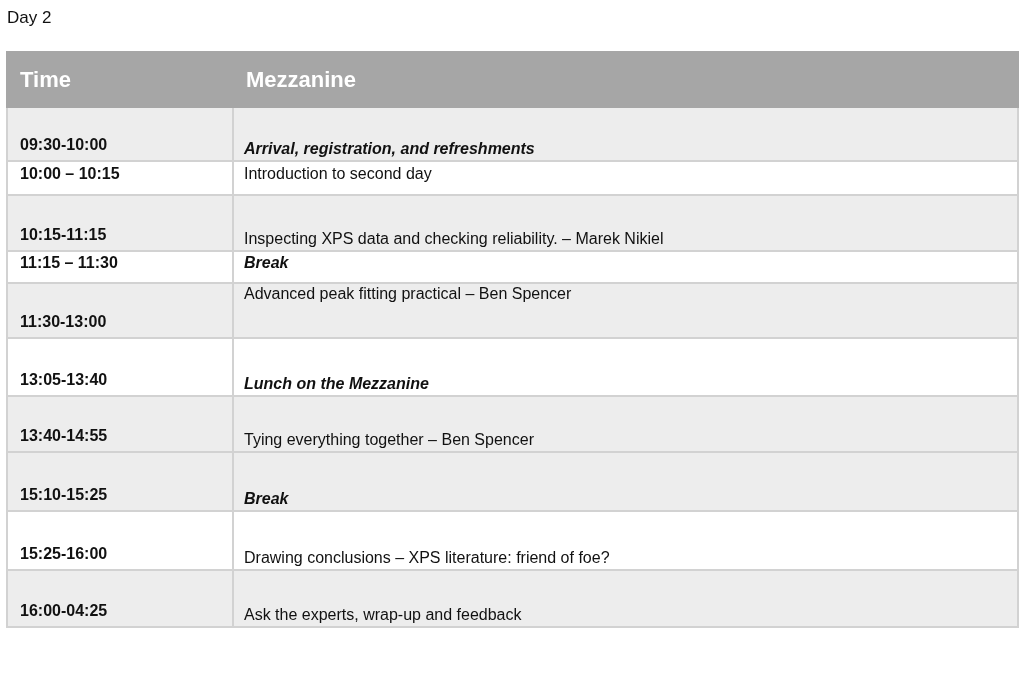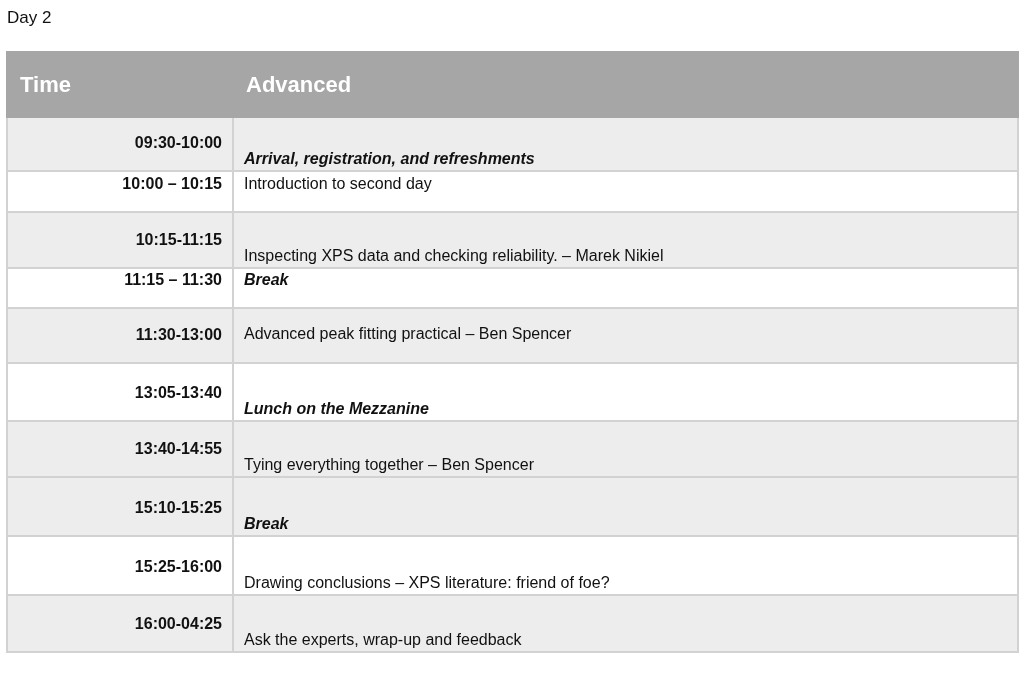--- a/index.html
+++ b/index.html
@@ -33,60 +33,59 @@
       table-layout: fixed;
     }
     table.schedule col.c-time { width: 226px; }
     table.schedule col.c-act { width: 785px; }
     table.schedule th {
       background: #a6a6a6;
       color: #ffffff;
       font-weight: bold;
       font-size: 22px;
       text-align: left;
-      padding: 12px 12px;
+      padding: 7px 12px;
       height: 39px;
       border: 2px solid #a6a6a6;
       vertical-align: middle;
       margin-left: 23px;
     }
     table.schedule td {
       border: 2px solid #d2d2d2;
       font-size: 16px;
       padding: 0 10px 2px 10px;
       vertical-align: bottom;
       line-height: 19px;
     }
     table.schedule td.time {
       font-weight: bold;
       padding-left: 12px;
-      padding-bottom: 18px;
-      text-align: right;
+      padding-bottom: 6px;
     }
     table.schedule tr.shade td { background: #ededed; }
     table.schedule tr.plain td { background: #ffffff; }
     table.schedule td.bold { font-weight: bold; font-style: italic; }
-    table.schedule td.top { vertical-align: top; padding-top: 15px; }
+    table.schedule td.top { vertical-align: top; padding-top: 0; }
     table.schedule td.vtop { vertical-align: top; padding-top: 1px; }
   </style>
 </head>
 <body>
 
 <div class="page">
   <div class="day-heading">Day 2</div>
 
   <table class="schedule">
     <colgroup>
       <col class="c-time">
       <col class="c-act">
     </colgroup>
     <thead>
       <tr>
         <th>Time</th>
-        <th>Advanced</th>
+        <th>Mezzanine</th>
       </tr>
     </thead>
     <tbody>
       <tr class="shade" style="height:54px">
         <td class="time">09:30-10:00</td>
         <td class="bold">Arrival, registration, and refreshments</td>
       </tr>
       <tr class="plain" style="height:34px">
         <td class="time vtop" style="padding-top:2px">10:00 – 10:15</td>
         <td class="vtop" style="padding-top:2px">Introduction to second day</td>

